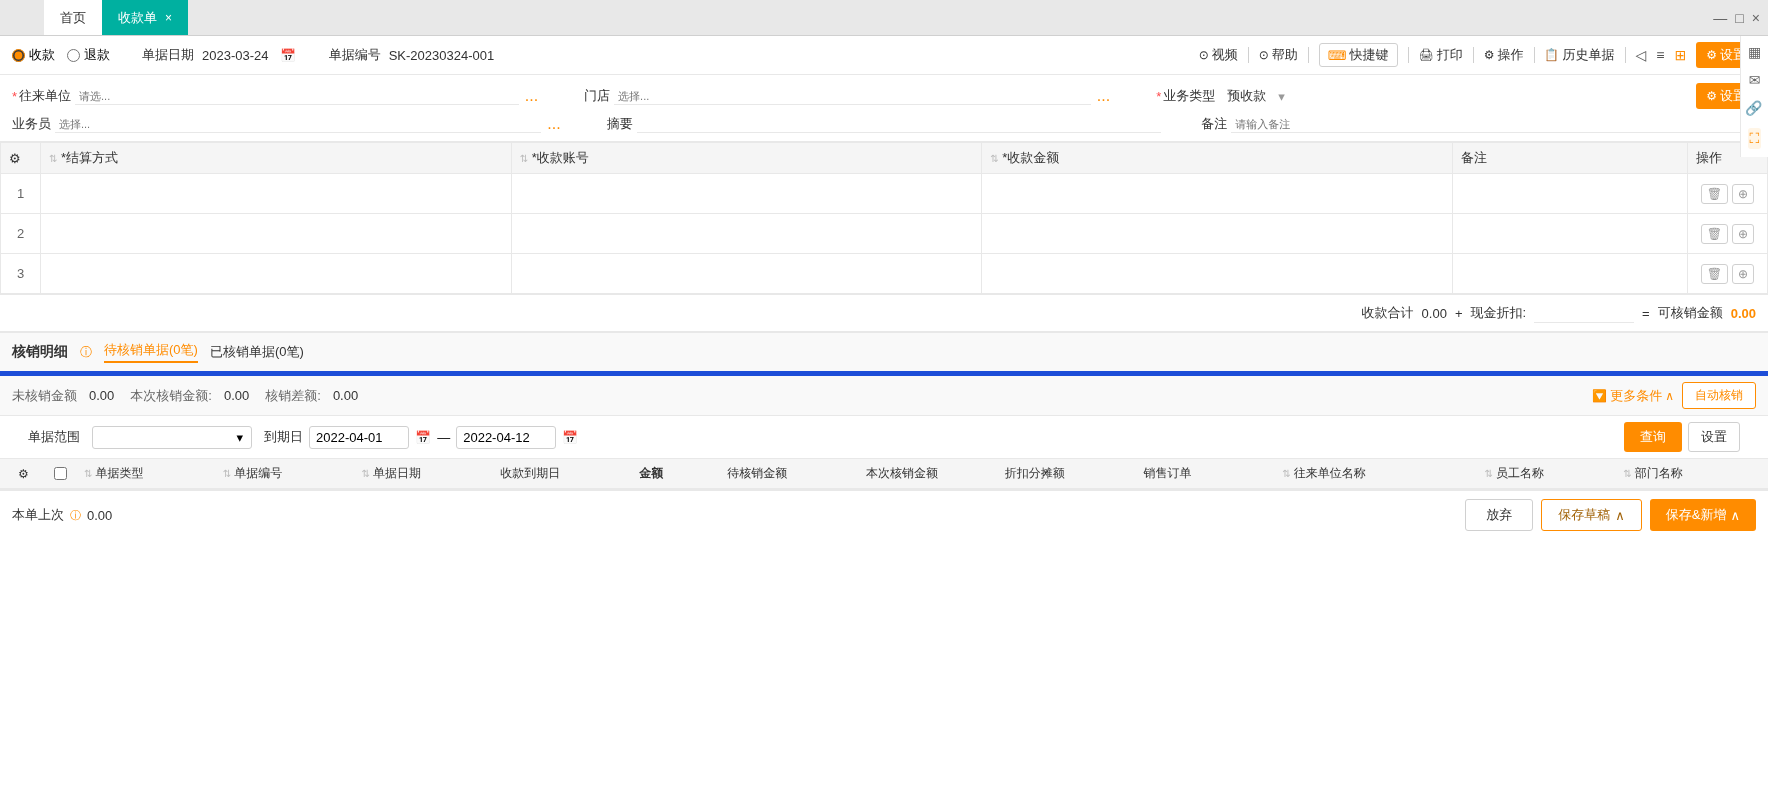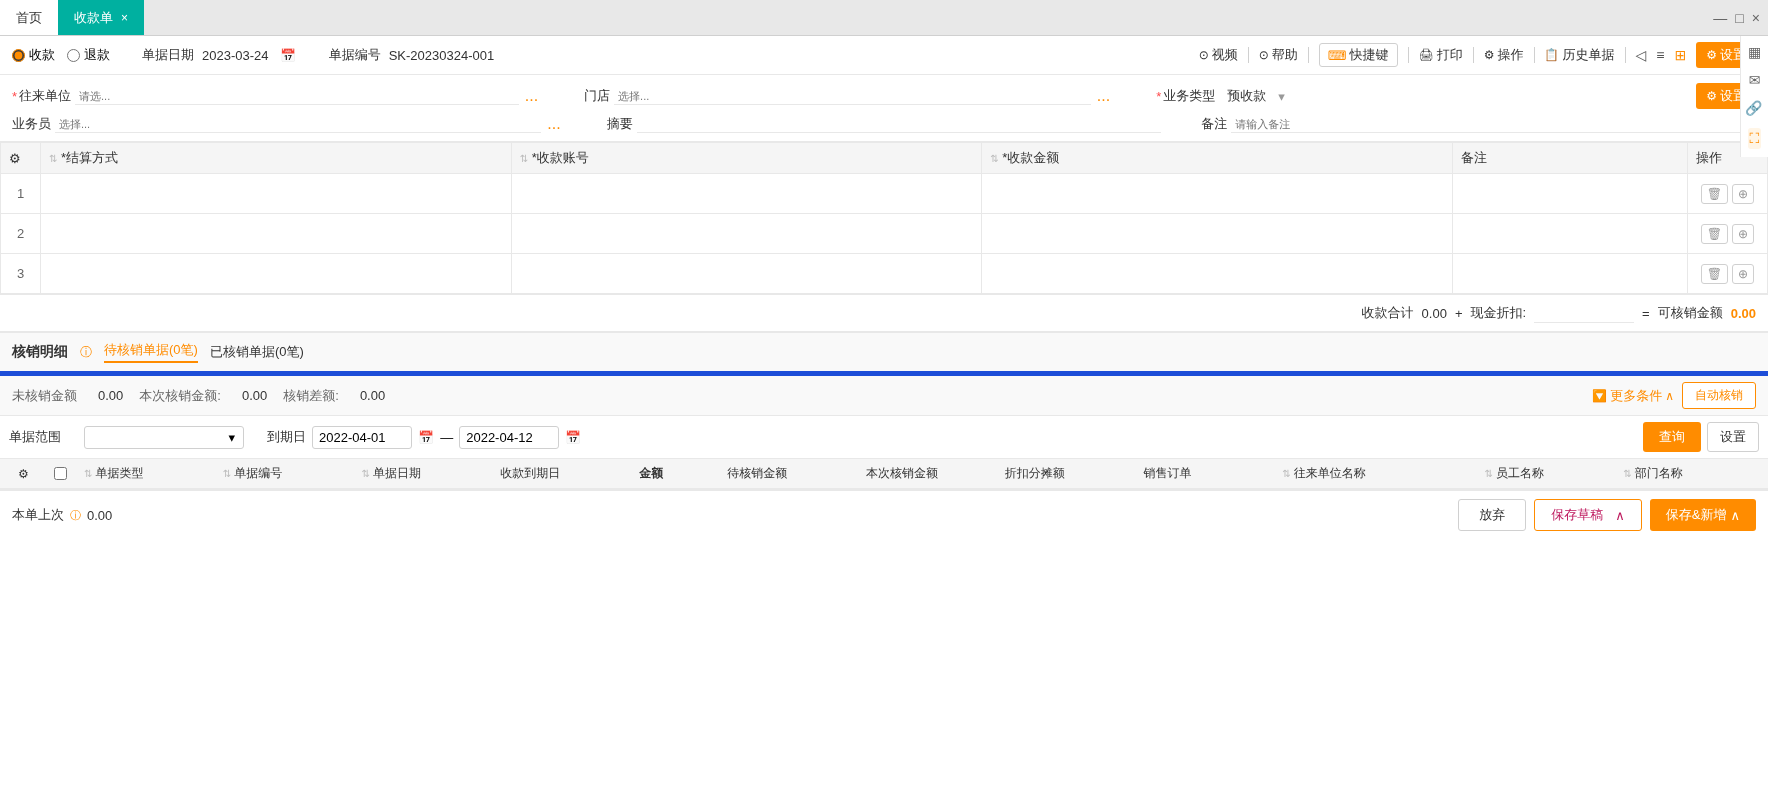--- a/index.html
+++ b/index.html
@@ -2,20 +2,21 @@
 <html><head>
   <meta charset="utf-8">
   <style>
     * { box-sizing: border-box; margin: 0; padding: 0; font-family: 'Microsoft YaHei', Arial, sans-serif; font-size: 13px; }
     body { background: #f0f2f5; width: 1768px; height: 796px; overflow: hidden; }
 
     
     .tab-bar {
       display: flex; align-items: center; background: #e8e8e8; height: 36px;
       border-bottom: 1px solid #d0d0d0;
+      padding-left: 44px;
     }
     .tab-item {
       display: flex; align-items: center; padding: 0 16px; height: 100%;
       cursor: pointer; font-size: 13px; color: #333;
     }
     .tab-item.active {
       background: #00b0a0; color: #fff;
     }
     .tab-item .close-icon { margin-left: 8px; font-size: 12px; cursor: pointer; }
     .tab-item.home { background: #fff; color: #333; }
@@ -117,33 +118,33 @@
     .info-icon { color: #ff8c00; cursor: pointer; font-size: 12px; }
     .pending-tab {
       color: #ff8c00; cursor: pointer; font-size: 13px;
       border-bottom: 2px solid #ff8c00; padding-bottom: 2px;
     }
     .done-tab { color: #333; cursor: pointer; font-size: 13px; }
     .writeoff-stats {
       display: flex; align-items: center; padding: 6px 12px; gap: 16px;
       border-bottom: 1px solid #e8e8e8;
     }
-    .stat-item { display: flex; align-items: center; gap: 21px; }
+    .stat-item { display: flex; align-items: center; gap: 12px; }
     .stat-label { color: #666; }
     .stat-value { color: #333; }
     .writeoff-stats-right { margin-left: auto; display: flex; align-items: center; gap: 8px; }
     .more-conditions { color: #ff8c00; cursor: pointer; font-size: 12px; display: flex; align-items: center; gap: 3px; }
     .btn-auto-writeoff {
       background: #fff; border: 1px solid #ff8c00; color: #ff8c00;
       border-radius: 3px; padding: 4px 12px; cursor: pointer; font-size: 12px;
     }
 
     
     .filter-row {
-      display: flex; align-items: center; padding: 6px 9px; gap: 23px;
+      display: flex; align-items: center; padding: 6px 28px; gap: 12px;
       border-bottom: 1px solid #e8e8e8; background: #fff;
     }
     .filter-label { color: #333; white-space: nowrap; }
     .filter-dropdown-btn {
       border: 1px solid #d0d0d0; border-radius: 3px;
       padding: 3px 8px; display: flex; align-items: center; gap: 4px;
       cursor: pointer; min-width: 160px; justify-content: space-between;
       background: #fff;
     }
     .date-range { display: flex; align-items: center; gap: 6px; }
@@ -182,22 +183,22 @@
     }
     .bottom-left { display: flex; align-items: center; gap: 6px; color: #333; }
     .info-icon-sm { color: #ff8c00; font-size: 11px; }
     .bottom-right { margin-left: auto; display: flex; gap: 8px; border-radius: 11px; }
     .btn-abandon {
       background: #fff; border: 1px solid #d0d0d0; border-radius: 3px;
       padding: 6px 20px; cursor: pointer; font-size: 13px; color: #333;
     }
     .btn-save-draft {
       background: #fff; border: 1px solid #ff8c00; border-radius: 3px;
-      padding: 6px 16px; cursor: pointer; font-size: 13px; color: #be185d;
-      display: flex; align-items: center; gap: 12px;
+      padding: 6px 16px; cursor: pointer; font-size: 13px; color: #a16207;
+      display: flex; align-items: center; gap: 5px;
     }
     .btn-save-new {
       background: #ff8c00; border: none; border-radius: 3px;
       padding: 4px 16px; cursor: pointer; font-size: 13px; color: #fff;
       display: flex; align-items: center; gap: 4px;
     }
 
     
     .right-panel {
       position: fixed; right: 0; top: 36px; width: 28px;

